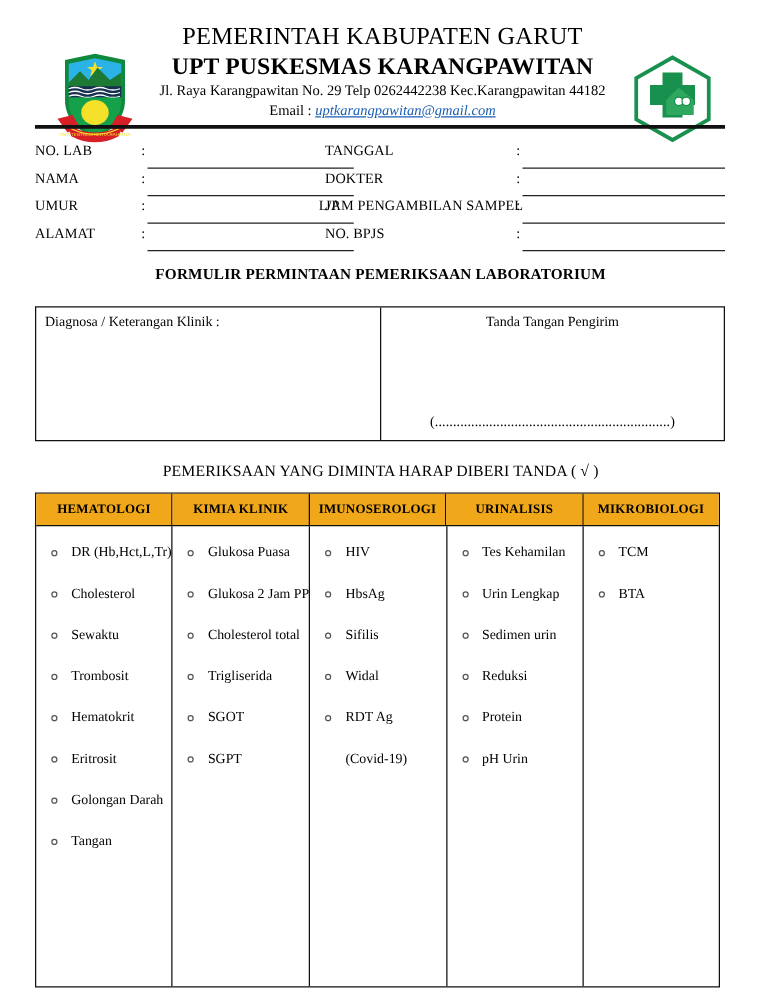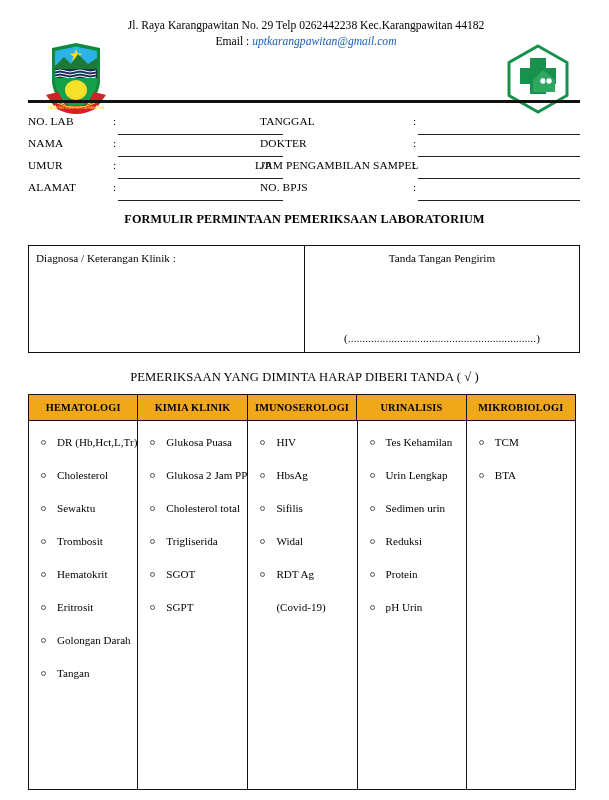--- a/index.html
+++ b/index.html
@@ -14,21 +14,21 @@
 
   
   .header { position: absolute; left: 0; top: 18px; width: 609px; height: 84px; }
   .logo-left { position: absolute; left: 44px; top: 22px; width: 64px; height: 74px; }
   .logo-right { position: absolute; left: 505px; top: 26px; width: 66px; height: 70px; }
   .head-text { position: absolute; left: 110px; top: 0px; width: 392px; text-align: center; }
   .line1 { font-size: 19.5px; letter-spacing: .2px; line-height: 24px; white-space: nowrap; }
   .line2 { font-size: 19px; font-weight: bold; letter-spacing: .1px; line-height: 23px; white-space: nowrap; }
   .line3 { font-size: 11.6px; line-height: 16px; white-space: nowrap; }
   .line4 { font-size: 11.6px; line-height: 16px; white-space: nowrap; }
-  .email-link { color:#1a5fb4; font-style: italic; }
+  .email-link { color:#1a5fb4; font-style: italic; text-decoration: underline; }
   .head-rule { position: absolute; left: 28px; top: 100px; width: 552px; height: 3px; background: #111; }
 
   
   .fields { position: absolute; left: 0; top: 112px; width: 609px; height: 88px; font-size: 11.4px; }
   .fld { position: absolute; height: 21px; }
   .fld .lbl { position: absolute; left: 0; top: 1px; white-space: nowrap; letter-spacing: .1px; }
   .fld .colon { position: absolute; top: 1px; }
   .fld .rule { position: absolute; bottom: 0; height: 1.4px; background: #222; }
   .lp { position: absolute; top: 1px; font-size: 11.4px; }
 
@@ -100,20 +100,22 @@
         <ellipse cx="32" cy="50" rx="11" ry="10" fill="#f5e02a"></ellipse>
         <path d="M2 55 L14 52 L20 62 L10 66 Z" fill="#d61f26"></path>
         <path d="M62 55 L50 52 L44 62 L54 66 Z" fill="#d61f26"></path>
         <path d="M10 60 q22 12 44 0 l-3 9 q-19 10 -38 0 Z" fill="#d61f26"></path>
         <path d="M13 63 q19 9 38 0" stroke="#f5e02a" stroke-width="1" fill="none"></path>
         <text x="32" y="69" font-size="3.6" fill="#f5e02a" text-anchor="middle" font-family="'Liberation Sans',sans-serif">TATA TENTREM KERTA RAHARJA</text>
       </svg>
     </div>
 
     <div class="head-text">
+      <div class="line1">PEMERINTAH KABUPATEN GARUT</div>
+      <div class="line2">UPT PUSKESMAS KARANGPAWITAN</div>
       <div class="line3">Jl. Raya Karangpawitan No. 29 Telp 0262442238 Kec.Karangpawitan 44182</div>
       <div class="line4"><span>Email : </span><span class="email-link">uptkarangpawitan@gmail.com</span></div>
     </div>
 
     <div class="logo-right">
       <svg viewBox="0 0 66 70" width="66" height="70">
         <polygon points="33,2 62,18.5 62,51.5 33,68 4,51.5 4,18.5" fill="none" stroke="#17914d" stroke-width="3"></polygon>
         <path d="M25 14 L41 14 L41 24 L51 24 L51 40 L41 40 L41 50 L25 50 L25 40 L15 40 L15 24 L25 24 Z" fill="#17914d"></path>
         <path d="M38 26 L50 36 L50 48 L28 48 L28 36 Z" fill="#2fa85f"></path>
         <circle cx="38" cy="37" r="3.4" fill="#ffffff" stroke="#17914d" stroke-width="1"></circle>

